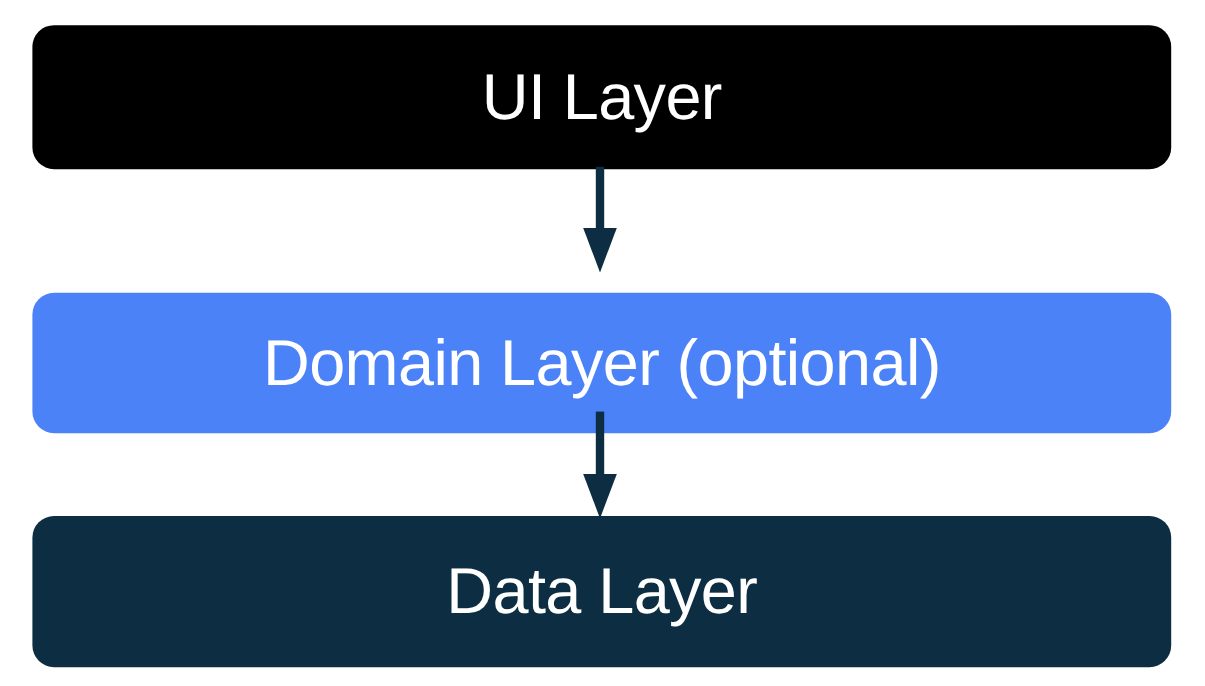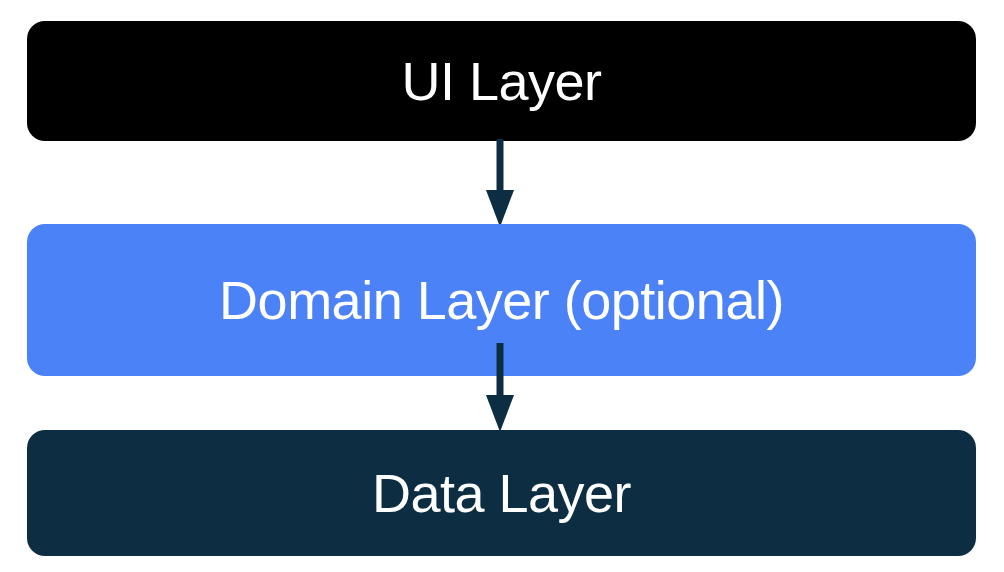--- a/index.html
+++ b/index.html
@@ -42,22 +42,22 @@
     white-space: nowrap;
     text-align: center;
   }
 
   #box-ui {
     top: 21px;
     height: 120px;
   }
 
   #box-domain {
-    top: 224px;
-    height: 152px;
+    top: 244px;
+    height: 117px;
   }
 
   #box-data {
     top: 430px;
     height: 126px;
   }
 
   .arrow {
     position: absolute;
     left: 0;

